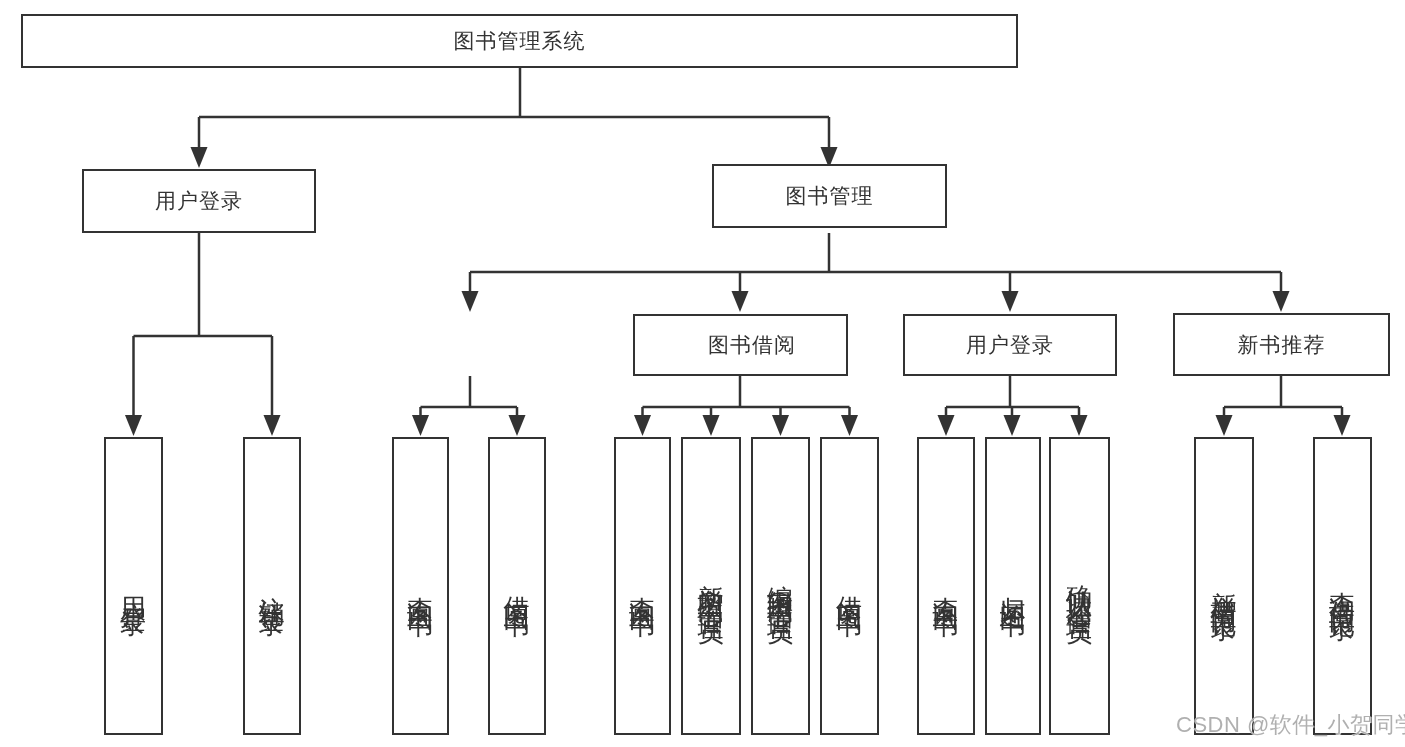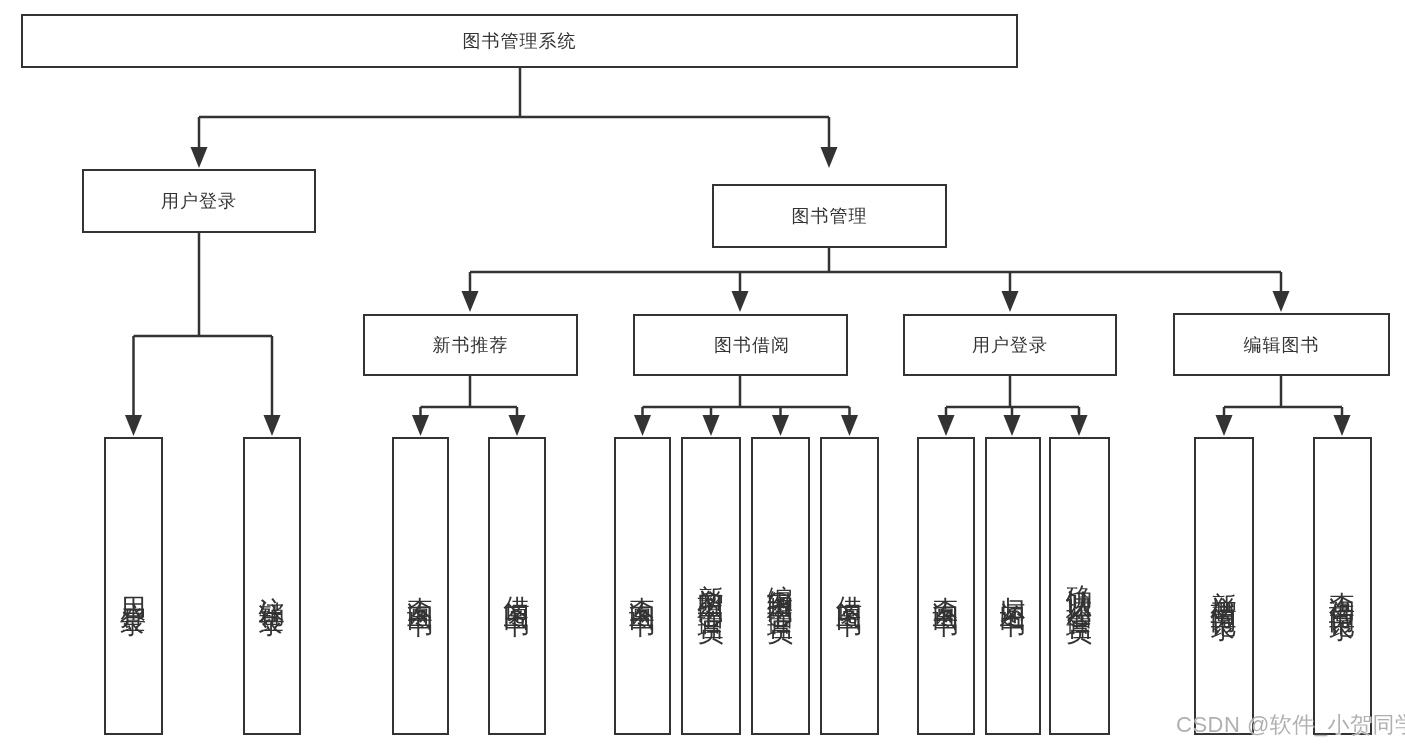--- a/index.html
+++ b/index.html
@@ -36,21 +36,21 @@
     box-sizing: border-box;
     background: #ffffff;
     border: 2.5px solid #333333;
     color: #333333;
     display: flex;
     align-items: center;
     justify-content: center;
     z-index: 2;
   }
   .h {
-    font-size: 18px;
+    font-size: 21px;
     letter-spacing: 1px;
     white-space: nowrap;
   }
   .v {
     writing-mode: vertical-rl;
     font-size: 26px;
     letter-spacing: 5px;
     line-height: 1;
   }
   #watermark {
@@ -141,26 +141,25 @@
       <line x1="1224" y1="407" x2="1224" y2="420"></line>
       <polygon points="1215.5,415 1232.5,415 1224,436"></polygon>
       <line x1="1342" y1="407" x2="1342" y2="420"></line>
       <polygon points="1333.5,415 1350.5,415 1342,436"></polygon>
     </g>
   </svg>
 
   <div class="node h" style="left:21px; top:14px; width:997px; height:54px;">图书管理系统</div>
 
   <div class="node h" style="left:82px; top:169px; width:234px; height:64px;">用户登录</div>
-  <div class="node h" style="left:712px; top:184px; width:235px; height:64px;">图书管理</div>
+  <div class="node h" style="left:712px; top:164px; width:235px; height:64px;">图书管理</div>
 
-  <div class="node h" style="left:363px; top:314px; width:215px; height:62px;">新书推荐</div>
   <div class="node h" style="left:633px; top:314px; width:215px; height:62px;padding-left:23px;">图书借阅</div>
   <div class="node h" style="left:903px; top:314px; width:214px; height:62px;">用户登录</div>
-  <div class="node h" style="left:1173px; top:313px; width:217px; height:63px;">编辑图书</div>
+  <div class="node h" style="left:1173px; top:313px; width:217px; height:63px;">新书推荐</div>
 
   <div class="node v" style="left:104px; top:437px; width:59px; height:298px;">用户登录</div>
   <div class="node v" style="left:243px; top:437px; width:58px; height:298px;">注销登录</div>
 
   <div class="node v" style="left:392px; top:437px; width:57px; height:298px;">查询图书</div>
   <div class="node v" style="left:488px; top:437px; width:58px; height:298px;">借阅图书</div>
 
   <div class="node v" style="left:614px; top:437px; width:57px; height:298px;">查询图书</div>
   <div class="node v" style="left:681px; top:437px; width:60px; height:298px;">新增图书（管理员）</div>
   <div class="node v" style="left:751px; top:437px; width:59px; height:298px;">编辑图书（管理员）</div>

